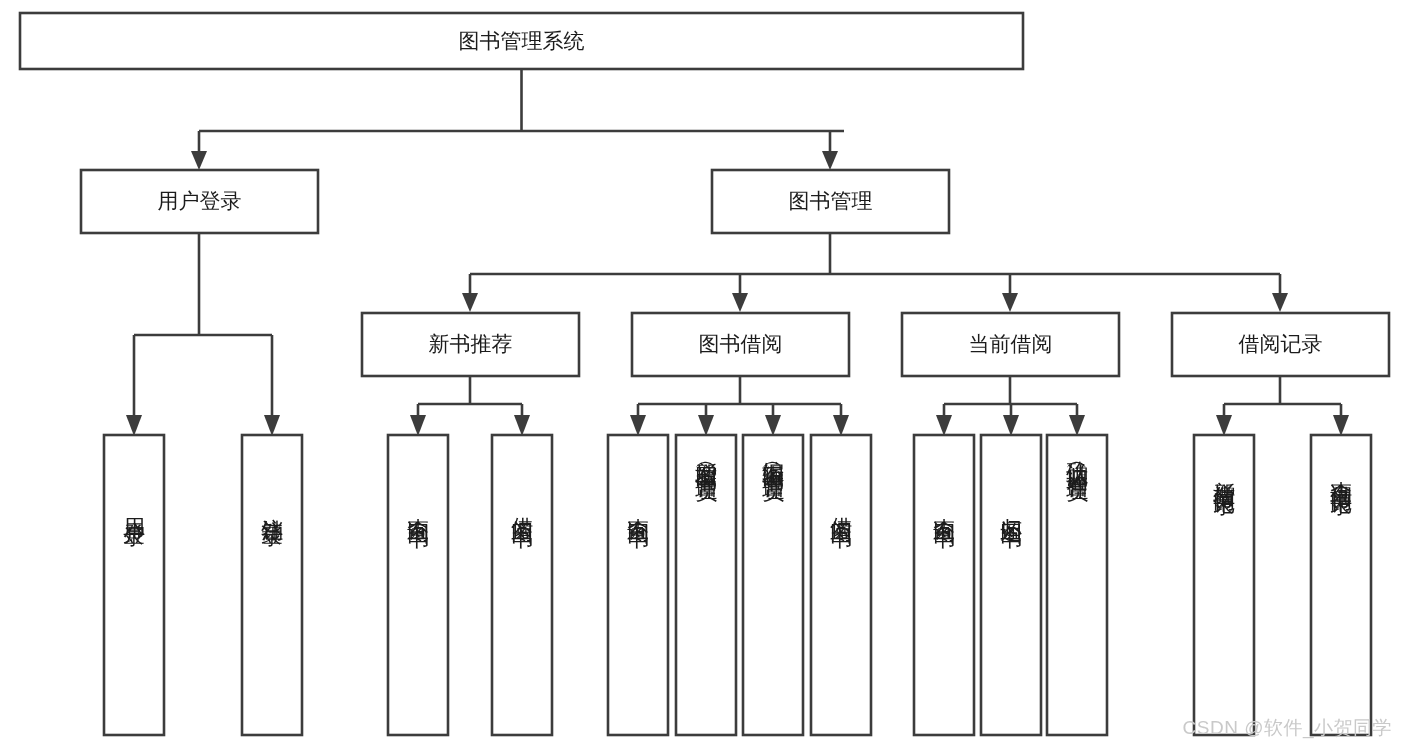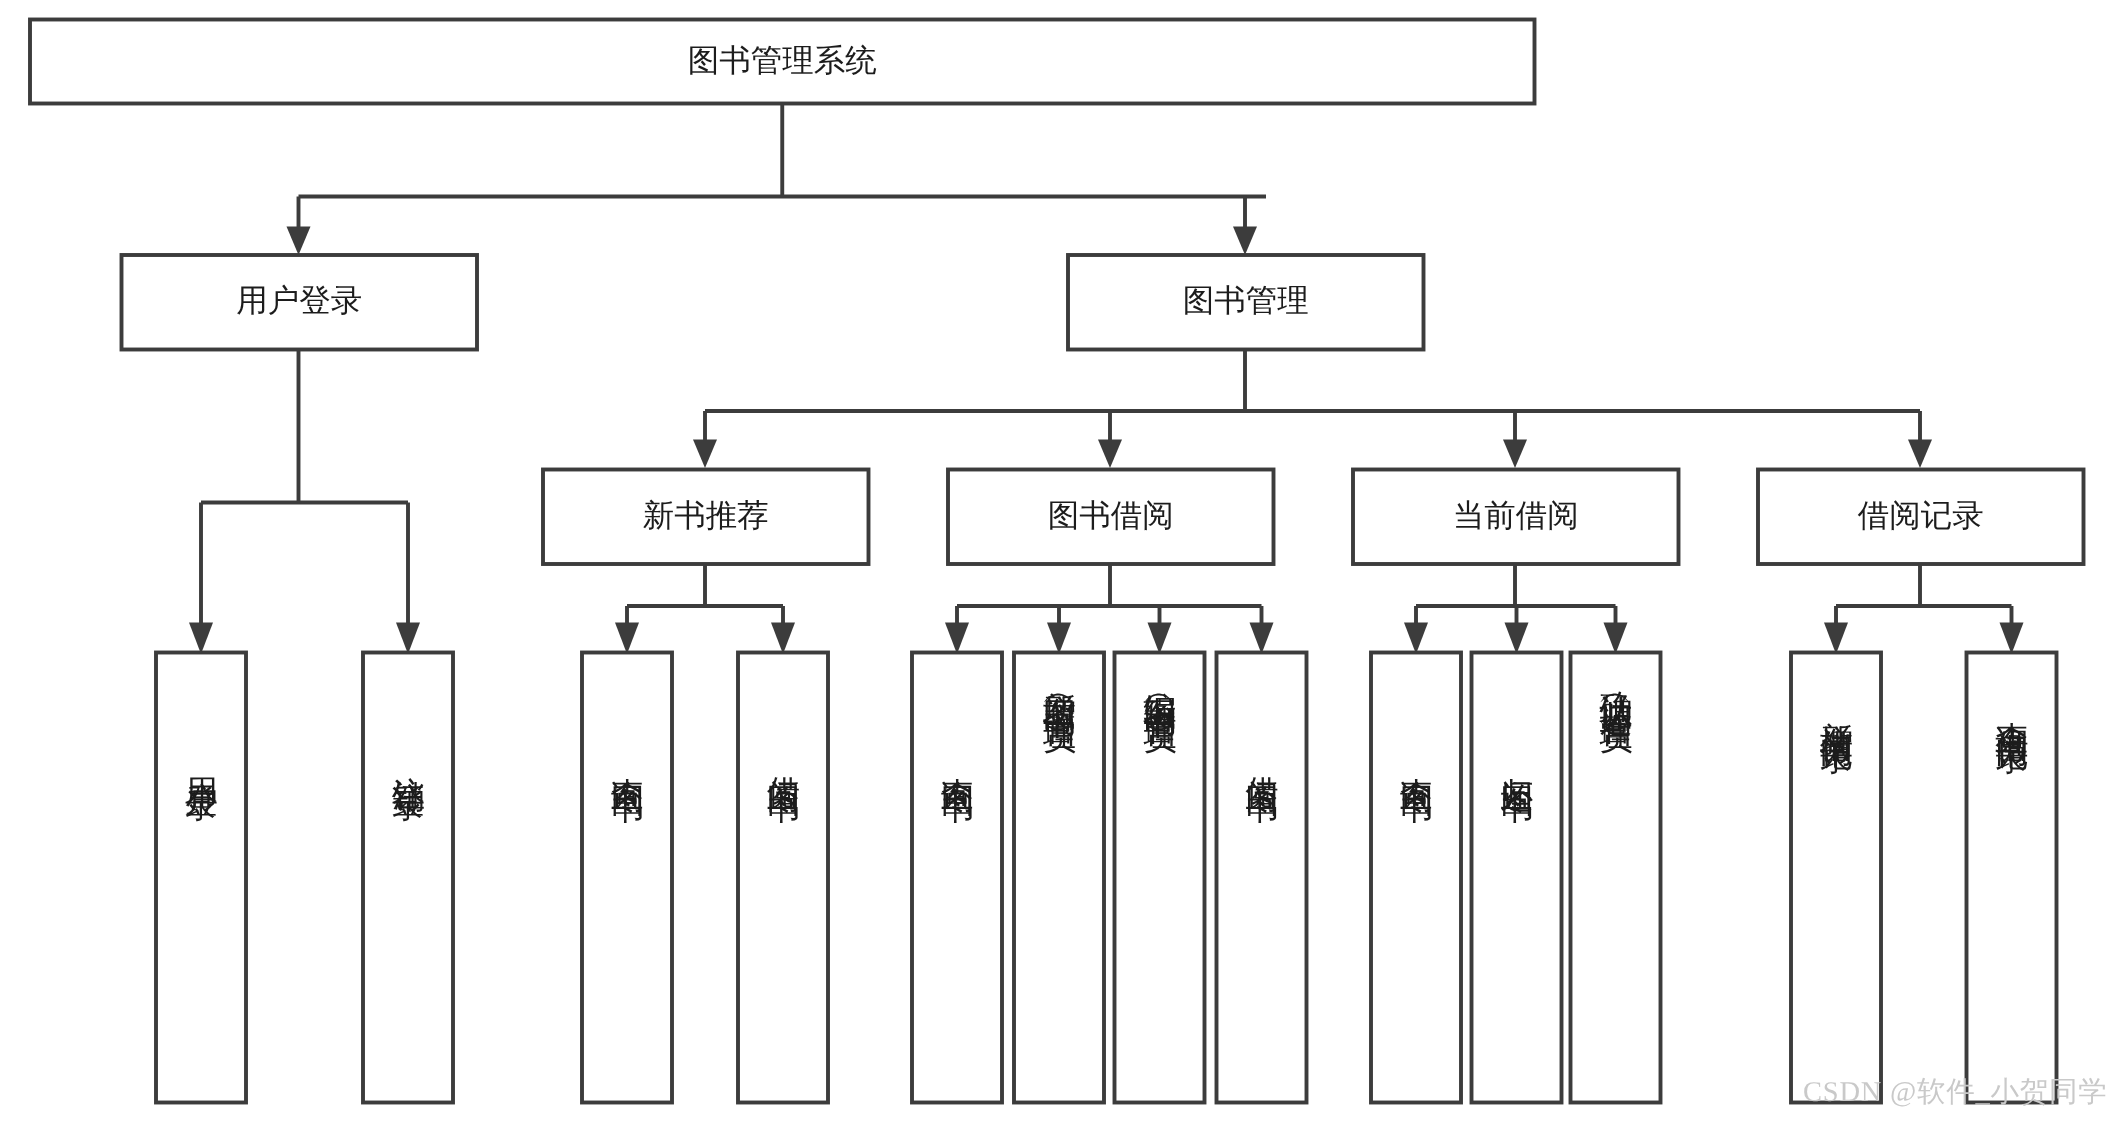--- a/index.html
+++ b/index.html
@@ -60,23 +60,23 @@
     text-orientation: upright;
     font-family: "Liberation Sans", "DejaVu Sans", sans-serif;
     font-size: 22px;
     line-height: 1.12;
     color: #1c1c1c;
     letter-spacing: 3px;
     white-space: nowrap;
   }
   .watermark {
     position: absolute;
-    right: 0;
+    right: 13px;
     bottom: 6px;
-    font-family: Liberation Serif, serif;
+    font-family: Liberation Sans, sans-serif;
     font-size: 19px;
     color: #c9c9c9;
     white-space: nowrap;
     letter-spacing: 0.5px;
   }
 </style>
 </head>
 <body>
 
 <div id="diagram-root">

